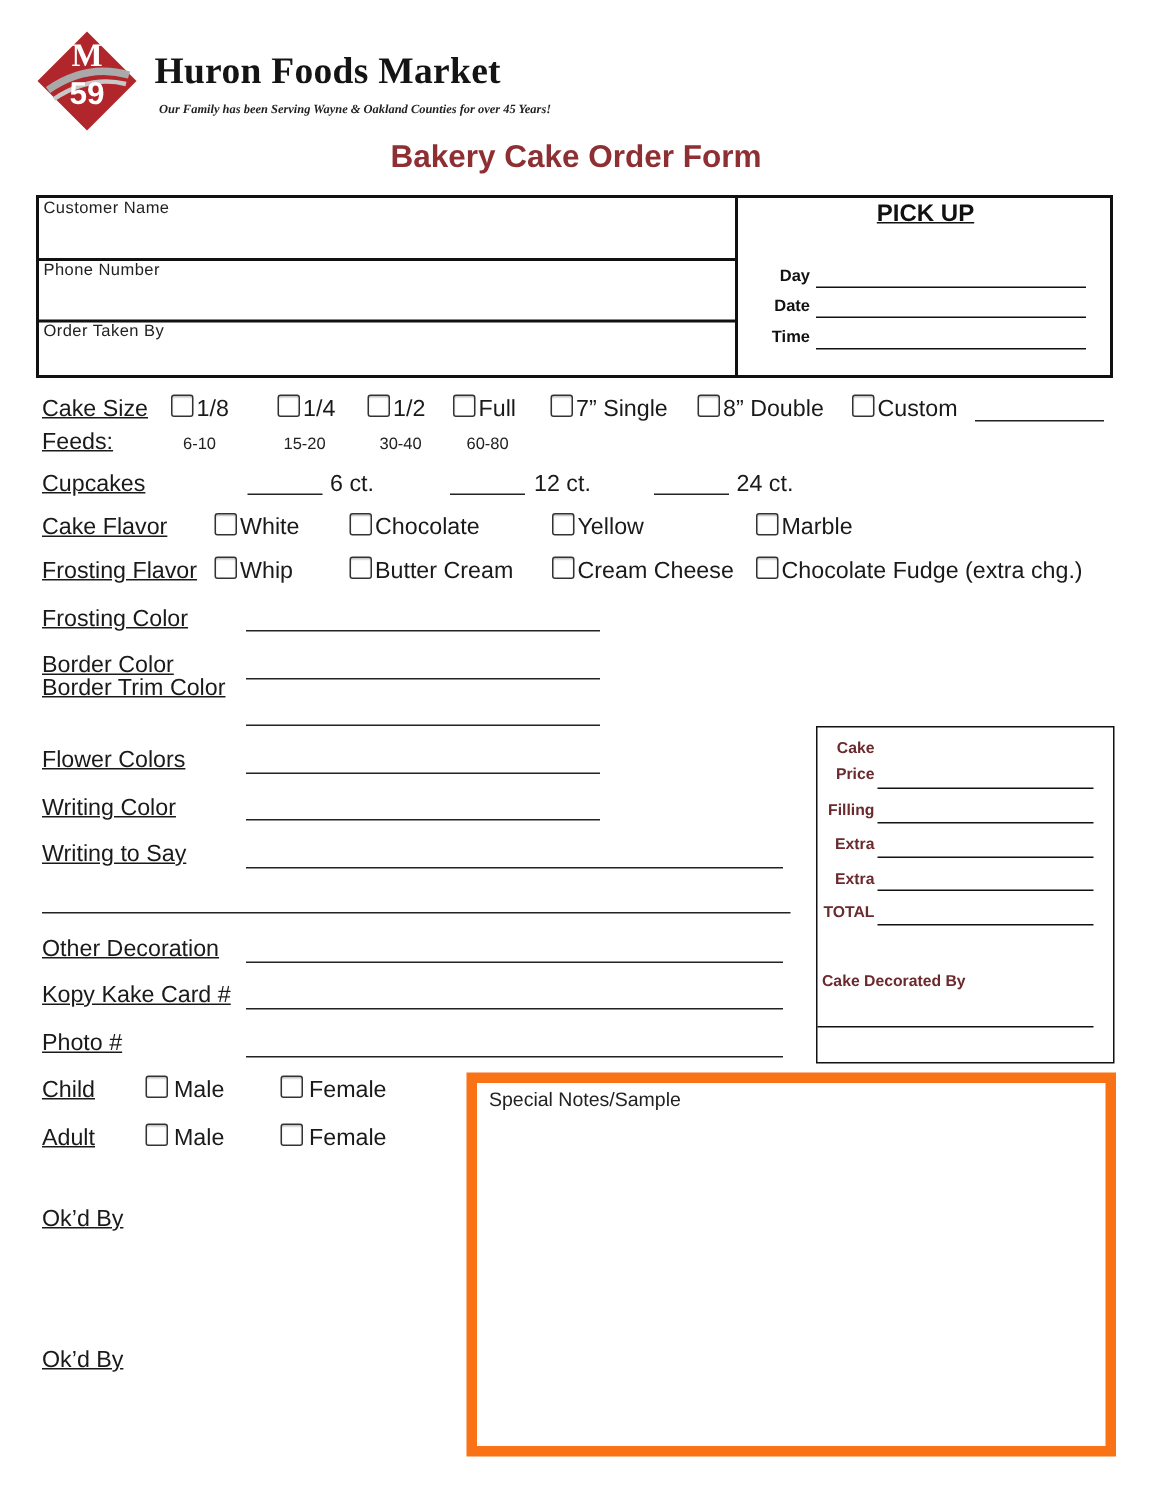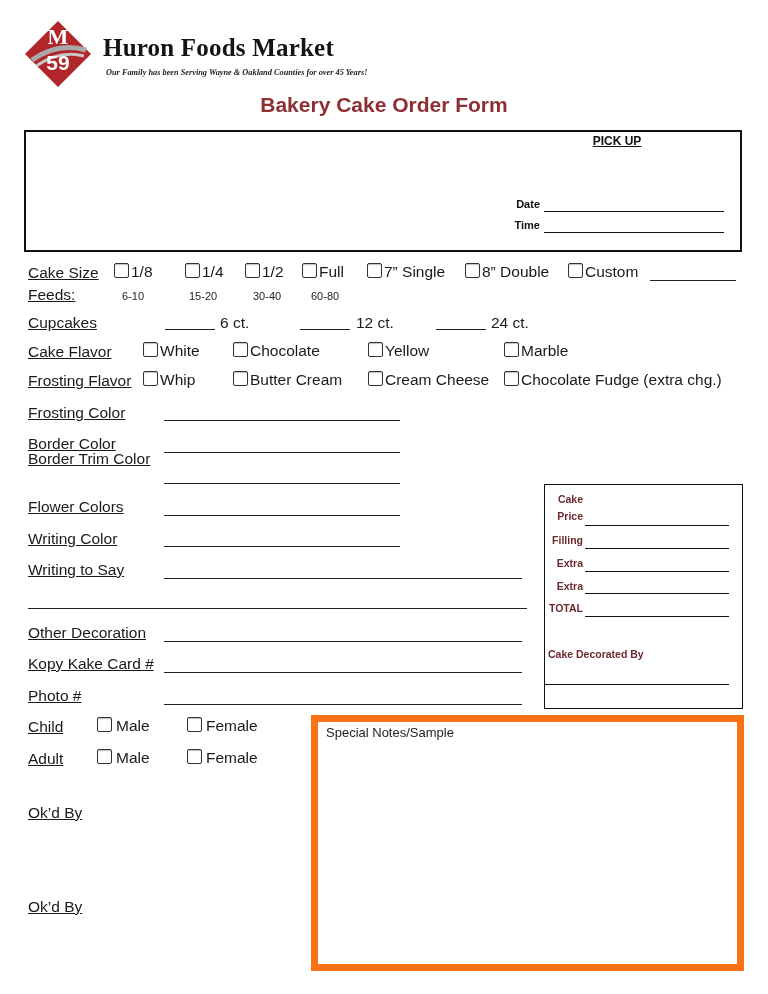--- a/index.html
+++ b/index.html
@@ -18,21 +18,21 @@
 
   
   .topbox { left: 24px; top: 130px; width: 718px; height: 122px; border: 2px solid #111; box-sizing: border-box; }
   .tb-left { position: absolute; left: 0; top: 0; width: 464px; height: 118px; border-right: 2px solid #111; }
   .tb-cell { position: absolute; left: 0; width: 464px; height: 40px; }
   .tb-cell.c1 { top: 0; border-bottom: 2px solid #111; }
   .tb-cell.c2 { top: 41px; border-bottom: 2px solid #111; }
   .tb-cell.c3 { top: 82px; }
   .tb-cell span { position: absolute; left: 3px; top: 1px; font-size: 11px; color: #222; letter-spacing: 0.3px; }
   .pickup-title { position: absolute; left: 466px; width: 250px; top: 2px; text-align: center;
-                  font-weight: bold; font-size: 12px; }
+                  font-weight: bold; font-size: 16px; }
   .pickup-title span { text-decoration: underline; }
   .pk-row { position: absolute; left: 468px; width: 236px; height: 18px; }
   .pk-row .lbl { position: absolute; right: 190px; top: 0; font-weight: bold; font-size: 11px; }
   .pk-row .line { position: absolute; left: 50px; right: 6px; top: 13px; border-bottom: 1.5px solid #111; }
 
   
   .lbl-u { font-size: 15.5px; text-decoration: underline; color: #1a1a1a; white-space: nowrap; }
   .txt { font-size: 15.5px; color: #1a1a1a; white-space: nowrap; }
   .small { font-size: 11px; color: #222; white-space: nowrap; }
   .cb { display: inline-block; width: 15px; height: 15px; border: 1.4px solid #333; border-radius: 2px;
@@ -59,21 +59,36 @@
     <path d="M12,46 Q36,30 60,36" stroke="#c8c8c8" stroke-width="3" fill="none"></path>
   </svg>
   <div class="abs" style="left:0;width:68px;top:6px;text-align:center;font-family:'Liberation Serif',serif;font-weight:bold;font-size:22px;color:#fff;line-height:22px;">M</div>
   <div class="abs" style="left:0;width:68px;top:32px;text-align:center;font-family:'Liberation Sans',sans-serif;font-weight:bold;font-size:21px;color:#fff;line-height:22px;">59</div>
 </div>
 <div class="abs brand">Huron Foods Market</div>
 <div class="abs tagline">Our Family has been Serving Wayne &amp; Oakland Counties for over 45 Years!</div>
 <div class="abs title">Bakery Cake Order Form</div>
 
 <div class="abs topbox">
+  <div class="tb-left">
+    <div class="tb-cell c1">
+        <span>Customer Name</span>
+      </div>
+    <div class="tb-cell c2">
+        <span>Phone Number</span>
+      </div>
+    <div class="tb-cell c3">
+        <span>Order Taken By</span>
+      </div>
+  </div>
   <div class="pickup-title"><span>PICK UP</span></div>
+  <div class="pk-row" style="top:46px;">
+      <span class="lbl">Day</span>
+      <div class="line"></div>
+    </div>
   <div class="pk-row" style="top:66px;">
       <span class="lbl">Date</span>
       <div class="line"></div>
     </div>
   <div class="pk-row" style="top:87px;">
       <span class="lbl">Time</span>
       <div class="line"></div>
     </div>
 </div>
 

